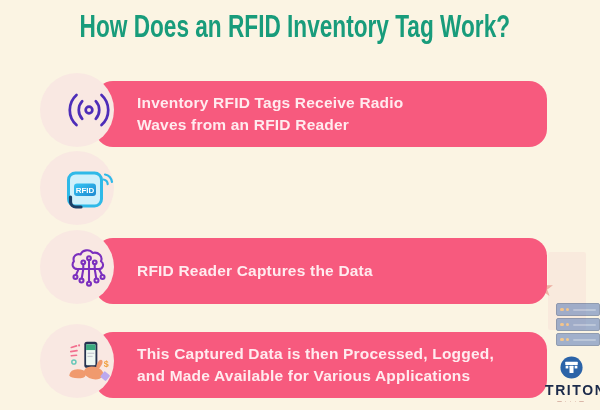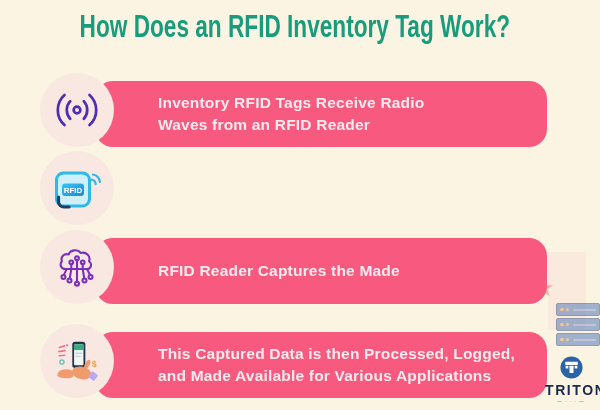--- a/index.html
+++ b/index.html
@@ -6,25 +6,25 @@
   .stage{position:relative;width:600px;height:410px;background:var(--background,#FBF4E3);
          overflow:hidden;font-family:"Liberation Sans",sans-serif;}
   
   .title-wrap{position:absolute;top:9px;left:0;right:70px;text-align:center;z-index:3;}
   .title{display:inline-block;margin:0;font-size:31px;font-weight:700;white-space:nowrap;
          color:var(--title-teal,#189C7B);transform:scaleX(.73);transform-origin:center;}
   
   .row{position:absolute;left:40px;width:507px;height:74px;z-index:2;}
   .bar{position:absolute;left:55px;top:8px;width:452px;height:66px;border-radius:18px;
        background:var(--bar-pink,#F75A7E);display:flex;align-items:center;}
-  .bar p{margin:0;padding-left:63px;padding-right:12px;white-space:pre-line;
+  .bar p{margin:0;padding-left:42px;padding-right:12px;white-space:pre-line;
          color:var(--bar-text,#FFEBEF);font-size:15.5px;font-weight:600;
          line-height:22px;letter-spacing:.2px;}
   .circle{position:absolute;left:0;top:0;width:74px;height:74px;border-radius:50%;
-          background:var(--icon-circle,#F9E8E2);display:flex;align-items:center;justify-content:center;}
+          background:var(--icon-circle,#F9E8E2);display:flex;align-items:center;justify-content:flex-end;}
   .circle svg{width:50px;height:50px;display:block;}
   .wm-line{position:absolute;height:2px;background:#DDD6C8;opacity:.7;}
   .wm-box{position:absolute;left:548px;top:252px;width:38px;height:78px;background:#F8E2D8;opacity:.6;border-radius:2px;}
   .wm-star{position:absolute;left:533px;top:274px;font-size:24px;color:#D94F43;opacity:.38;z-index:1;}
   .wm-servers{position:absolute;left:556px;top:303px;width:44px;opacity:.5;z-index:1;}
   .server{height:11px;background:#4A6FB5;border:1px solid #27477F;border-radius:2px;
           margin-bottom:2px;display:flex;align-items:center;padding:0 3px;}
   .server .dot{width:3.5px;height:3.5px;border-radius:50%;background:#F0A03C;margin-right:2px;}
   .server .slot{flex:1;height:2px;background:#7E9BD0;border-radius:1px;margin-left:2px;}
   
@@ -94,21 +94,21 @@
         <rect x="10" y="20.5" width="22" height="12.5" rx="3" fill="url(#rfg)"></rect>
         <text x="21" y="29.7" text-anchor="middle" font-family="Liberation Sans, sans-serif" font-size="8" font-weight="bold" fill="#FFFFFF">RFID</text>
         <path d="M39.5 16.5 a5 5 0 0 1 4.2 4.6" fill="none" stroke="#2FB9E8" stroke-width="2.2" stroke-linecap="round"></path>
         <path d="M41 11.5 a9 9 0 0 1 7 7.5" fill="none" stroke="#2FB9E8" stroke-width="2.2" stroke-linecap="round"></path>
       </svg>
     </div>
   </div>
 
   <div class="row" style="top:230px;">
     <div class="bar">
-      <p>RFID Reader Captures the Made</p>
+      <p>RFID Reader Captures the Data</p>
     </div>
     <div class="circle">
       <svg viewBox="0 0 48 48" fill="none" stroke="#7B2FBE" stroke-width="2" stroke-linecap="round" stroke-linejoin="round">
         <path d="M13 26 C8.5 26 7 21.5 9.5 18.5 C8 14 12 10.5 16 12 C17.5 7.5 24.5 6.5 27.5 10.5 C33 9 37.5 14 35.5 18.5 C39 21 37.5 26 33.5 26 Z"></path>
         <circle cx="18.5" cy="19.5" r="1.8"></circle>
           <line x1="18.5" y1="21.3" x2="18.5" y2="26"></line>
         <circle cx="24" cy="15.5" r="1.8"></circle>
           <line x1="24" y1="17.3" x2="24" y2="26"></line>
         <circle cx="29.5" cy="19.5" r="1.8"></circle>
           <line x1="29.5" y1="21.3" x2="29.5" y2="26"></line>

